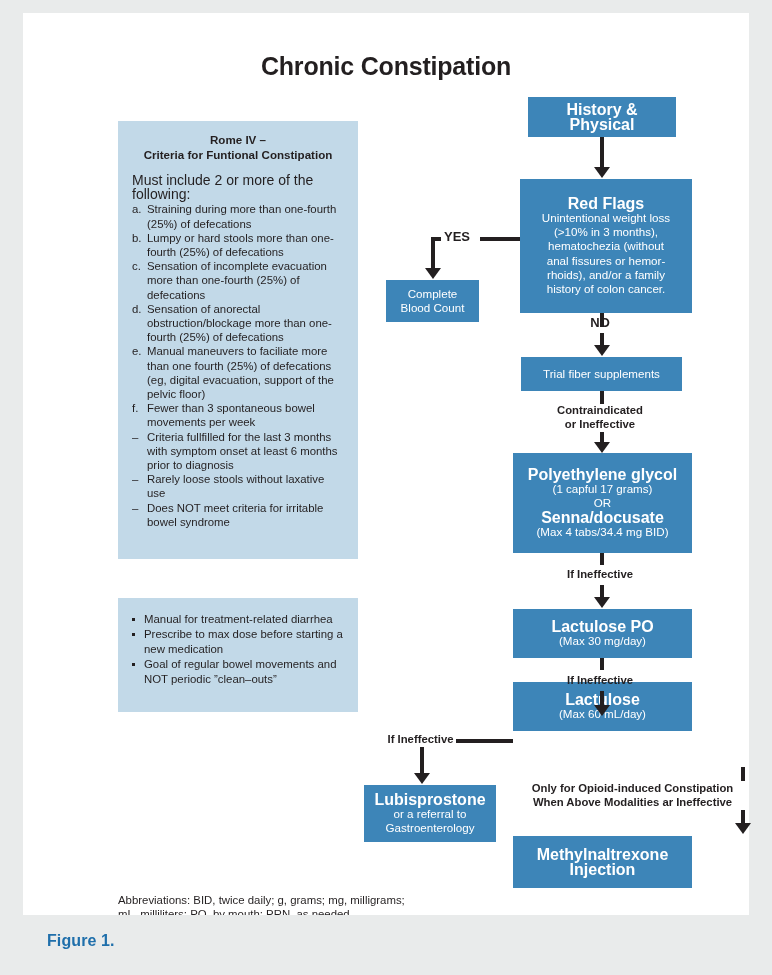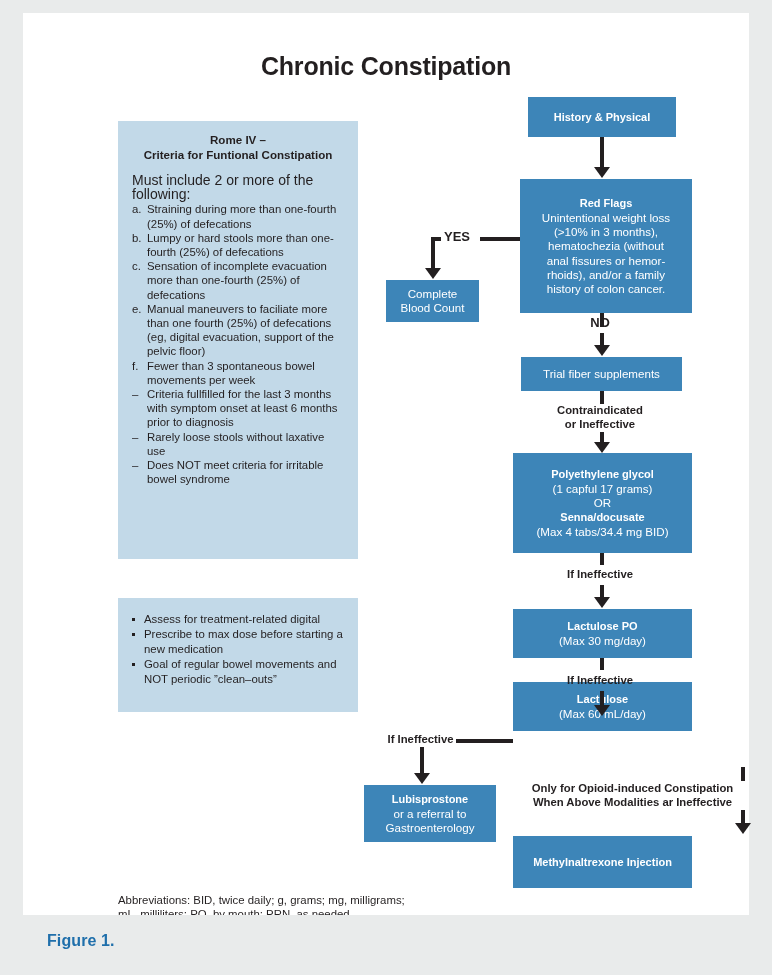--- a/index.html
+++ b/index.html
@@ -60,21 +60,21 @@
     width:3px;height:3px;background:#231f20;
   }
 
   
   .fbox{
     position:absolute;background:#3d85b8;color:#ffffff;box-sizing:border-box;
     display:flex;align-items:center;justify-content:center;text-align:center;
   }
   .fbox .inner{width:100%;padding:0 6px;}
   .fbox .l{display:block;font-size:11.6px;line-height:14.3px;}
-  .fbox .l.bigb{font-weight:bold;font-size:11px;line-height:15px;}
+  .fbox .l.bigb{font-weight:bold;font-size:16px;line-height:15px;}
 
   #box-history{left:505px;top:84px;width:148px;height:40px;}
   #box-redflags{left:497px;top:166px;width:172px;height:134px;}
   #box-cbc{left:363px;top:267px;width:93px;height:42px;align-items:center;}
   #box-fiber{left:498px;top:344px;width:161px;height:34px;}
   #box-peg{left:490px;top:440px;width:179px;height:100px;}
   #box-bisacodyl{left:490px;top:596px;width:179px;height:49px;}
   #box-lactulose{left:490px;top:669px;width:179px;height:49px;}
   #box-lubi{left:341px;top:772px;width:132px;height:57px;}
   #box-methyl{left:490px;top:823px;width:179px;height:52px;}
@@ -112,31 +112,32 @@
     <div class="panel" id="panel-rome">
       <div class="panel-title">
         <span>Rome IV –</span><br>
         <span>Criteria for Funtional Constipation</span>
       </div>
       <p class="panel-intro">Must include 2 or more of the following:</p>
       <ul class="crit">
         <li><span class="mk">a.</span><span>Straining during more than one-fourth (25%) of defecations</span></li>
         <li><span class="mk">b.</span><span>Lumpy or hard stools more than one-fourth (25%) of defecations</span></li>
         <li><span class="mk">c.</span><span>Sensation of incomplete evacuation more than one-fourth (25%) of defecations</span></li>
+        <li><span class="mk">d.</span><span>Sensation of anorectal obstruction/blockage more than one-fourth (25%) of defecations</span></li>
         <li><span class="mk">e.</span><span>Manual maneuvers to faciliate more than one fourth (25%) of defecations (eg, digital evacuation, support of the pelvic floor)</span></li>
         <li><span class="mk">f.</span><span>Fewer than 3 spontaneous bowel movements per week</span></li>
         <li><span class="mk">–</span><span>Criteria fullfilled for the last 3 months with symptom onset at least 6 months prior to diagnosis</span></li>
         <li><span class="mk">–</span><span>Rarely loose stools without laxative use</span></li>
         <li><span class="mk">–</span><span>Does NOT meet criteria for irritable bowel syndrome</span></li>
       </ul>
     </div>
 
     <div class="panel" id="panel-tips">
       <ul class="tips">
-        <li>Assess for treatment-related digital</li>
+        <li>Manual for treatment-related diarrhea</li>
         <li>Prescribe to max dose before starting a new medication</li>
         <li>Goal of regular bowel movements and NOT periodic ”clean–outs”</li>
       </ul>
     </div>
 
     <div class="fbox" id="box-history">
       <div class="inner">
           <span class="l bigb">History &amp; Physical</span>
         </div>
     </div>

